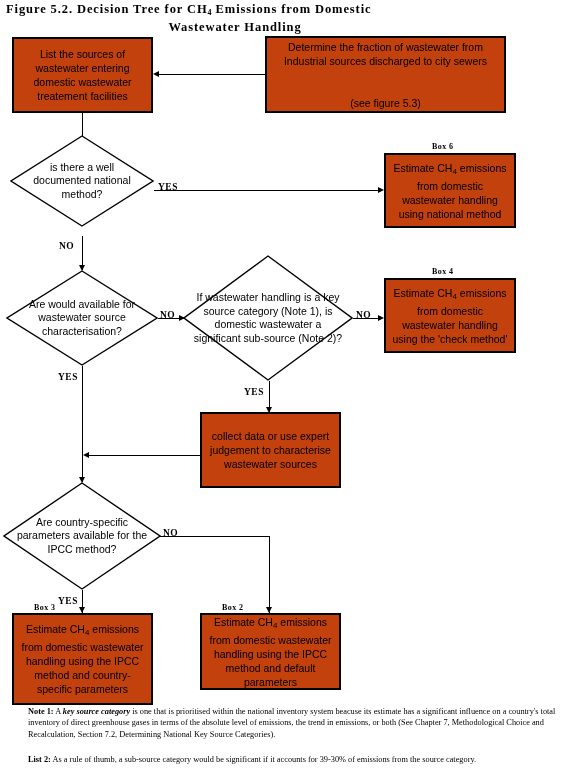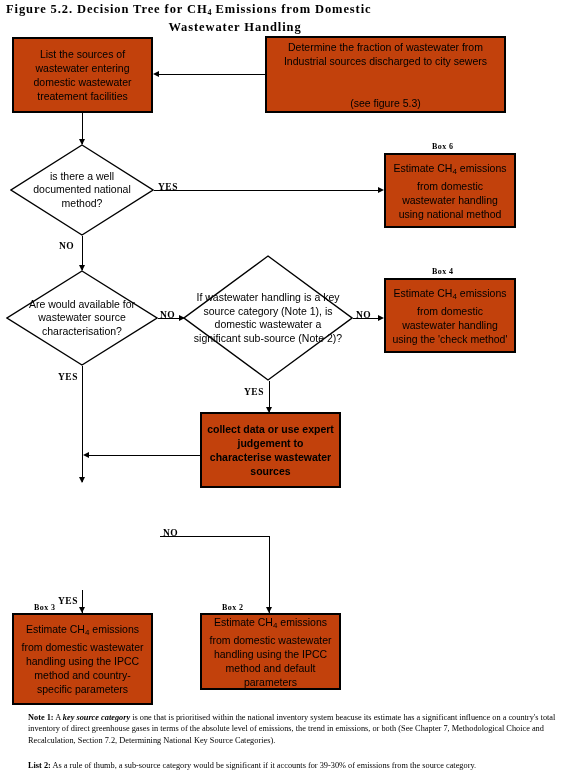--- a/index.html
+++ b/index.html
@@ -122,21 +122,20 @@
 
   
   .notes {
     position: absolute;
     left: 28px;
     width: 540px;
     font-family: "Liberation Serif", serif;
     font-size: 8.3px;
     line-height: 11.4px;
     text-align: left;
-    margin-top: 6px;
   }
   .notes b { font-weight: bold; }
   .notes i { font-style: italic; font-weight: bold; }
   #note1 { top: 706px; }
   #note2 { top: 754px; }
 </style>
 </head>
 <body>
 
 <div id="figure-root">
@@ -158,21 +157,21 @@
       <span class="para2">(see figure 5.3)</span>
     </span>
   </div>
 
   <div class="ln lnh" style="left:159px; top:74px; width:106px;"></div>
   <div class="arrow arrow-left" style="left:153px; top:70.5px;"></div>
 
   <div class="ln lnv" style="left:82px; top:113px; height:31px;"></div>
   <div class="arrow arrow-down" style="left:78.5px; top:139px;"></div>
 
-  <div class="diamond" id="d1" style="left:10px; top:144px; width:144px; height:92px;">
+  <div class="diamond" id="d1" style="left:10px; top:135px; width:144px; height:92px;">
     <svg width="144" height="92" viewBox="0 0 144 92">
       <polygon points="72,1 143,46 72,91 1,46" fill="#ffffff" stroke="#000000" stroke-width="1.4"></polygon>
     </svg>
     <span class="dtext">is there a well documented national method?</span>
   </div>
 
   <span class="edgelbl" style="left:158px; top:182px;">YES</span>
   <div class="ln lnh" style="left:154px; top:190px; width:226px;"></div>
   <div class="arrow arrow-right" style="left:378px; top:186.5px;"></div>
 
@@ -217,27 +216,33 @@
   <div class="ln lnv" style="left:269px; top:381px; height:31px;"></div>
   <div class="arrow arrow-down" style="left:265.5px; top:407px;"></div>
 
   <span class="boxcap" style="left:432px; top:267px;">Box 4</span>
   <div class="pbox" id="box-1" style="left:384px; top:278px; width:132px; height:75px;">
     <span class="txt">
       <span>Estimate CH</span><sub>4</sub><span> emissions from domestic wastewater handling using the 'check method'</span>
     </span>
   </div>
 
-  <div class="pbox" id="box-collect-data" style="left:200px; top:412px; width:141px; height:76px;font-weight:bold;">
+  <div class="pbox" id="box-collect-data" style="left:200px; top:412px; width:141px; height:76px;">
     <span class="txt">collect data or use expert judgement to characterise wastewater sources</span>
   </div>
 
   <div class="ln lnh" style="left:88px; top:455px; width:112px;"></div>
   <div class="arrow arrow-left" style="left:83px; top:451.5px;"></div>
 
+  <div class="diamond" id="d4" style="left:3px; top:482px; width:158px; height:108px;">
+    <svg width="158" height="108" viewBox="0 0 158 108">
+      <polygon points="79,1 157,54 79,107 1,54" fill="#ffffff" stroke="#000000" stroke-width="1.4"></polygon>
+    </svg>
+    <span class="dtext" style="left:5%; width:90%;">Are country-specific parameters available for the IPCC method?</span>
+  </div>
 
   <span class="edgelbl" style="left:163px; top:528px;">NO</span>
   <div class="ln lnh" style="left:160px; top:536px; width:110px;"></div>
   <div class="ln lnv" style="left:269px; top:536px; height:77px;"></div>
   <div class="arrow arrow-down" style="left:265.5px; top:607px;"></div>
 
   <span class="edgelbl" style="left:58px; top:596px;">YES</span>
   <div class="ln lnv" style="left:82px; top:590px; height:23px;"></div>
   <div class="arrow arrow-down" style="left:78.5px; top:607px;"></div>
 

